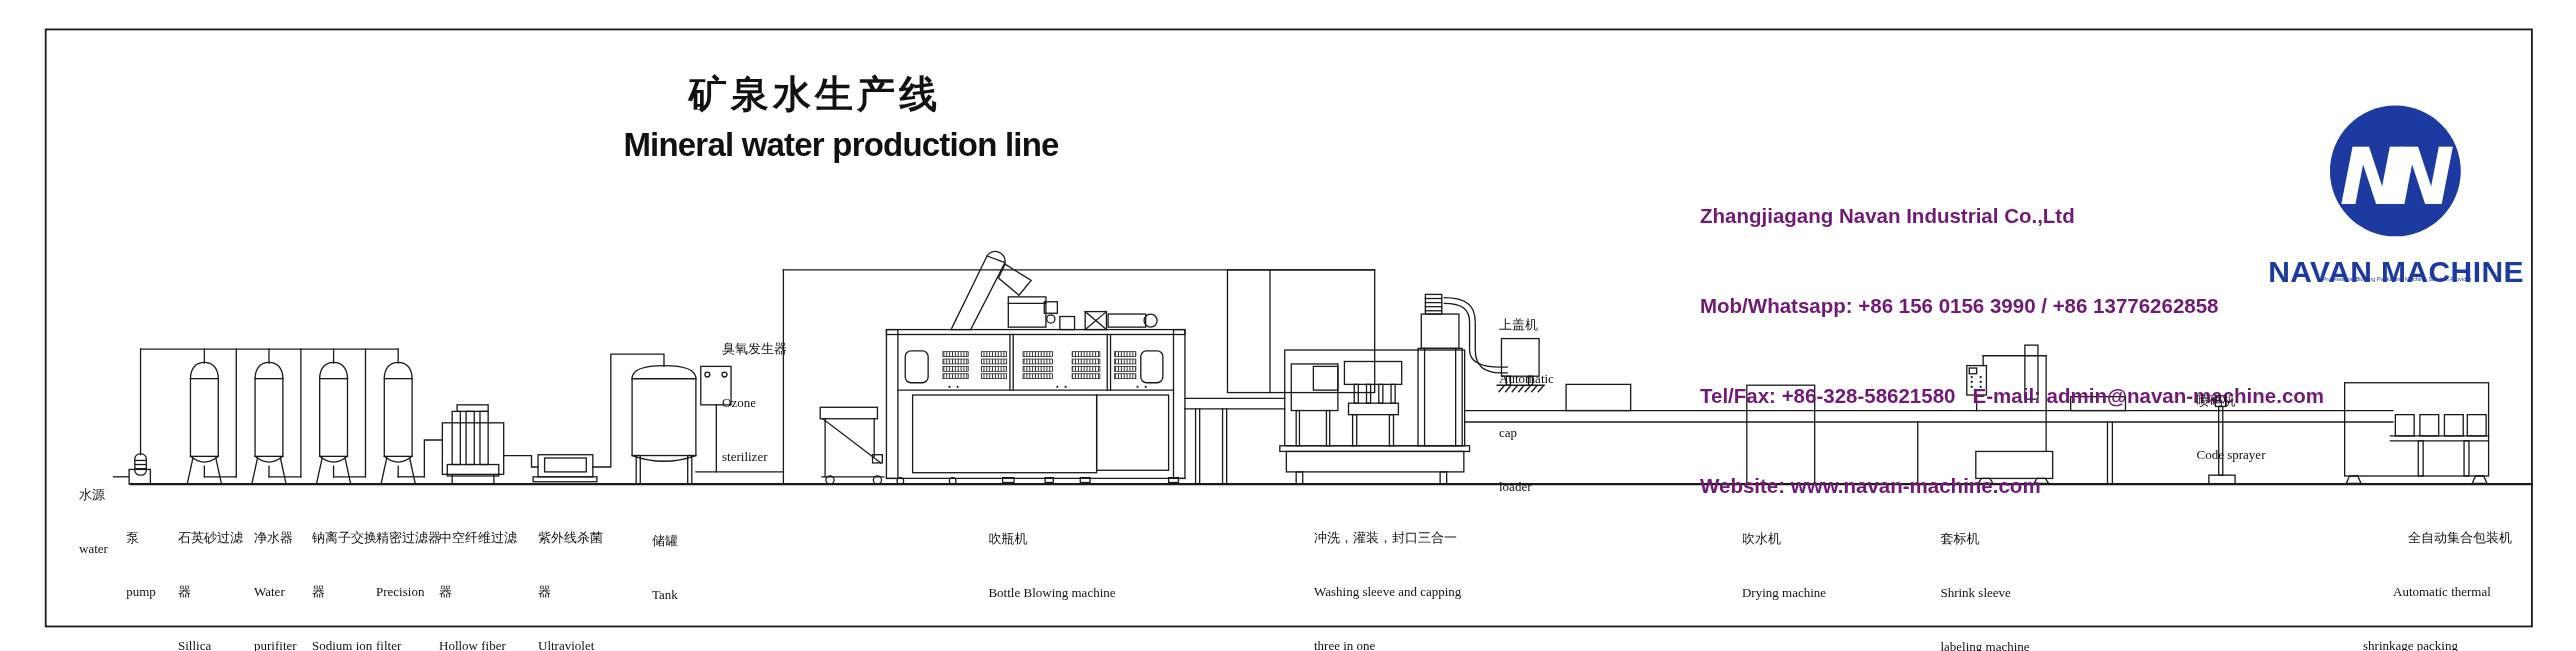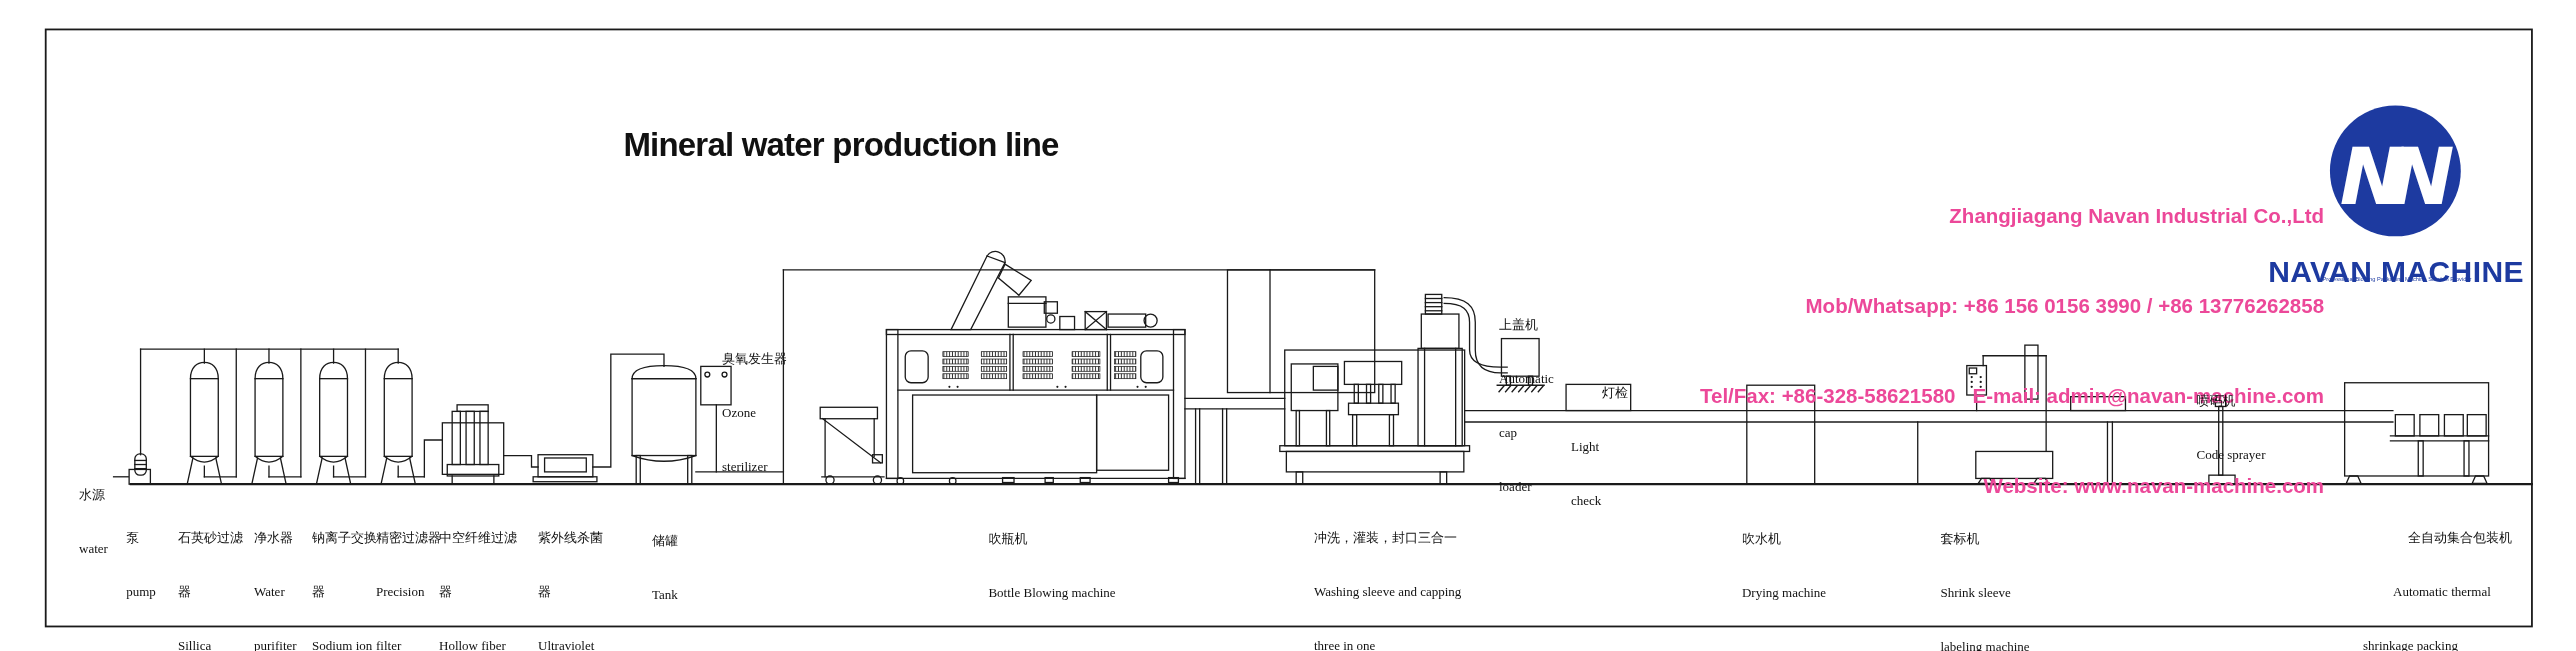--- a/index.html
+++ b/index.html
@@ -8,21 +8,21 @@
   #lineart{position:absolute;left:0;top:0;width:2576px;height:651px;}
   .lbl{position:absolute;font-size:13px;line-height:18px;white-space:pre;color:#111;}
   .lbl.center{transform:translateX(-50%);text-align:left;} .in37{padding-left:30px;} .in38{padding-left:31px;} .in55{padding-left:45px;}
   .title-zh{position:absolute;left:815px;top:69px;transform:translateX(-50%);
             font-size:38px;font-weight:bold;letter-spacing:4.1px;white-space:pre;}
   .title-en{position:absolute;left:841px;top:126px;transform:translateX(-50%);
             font-family:Liberation Sans, sans-serif;
             font-size:33px;font-weight:bold;letter-spacing:-0.8px;white-space:pre;}
   .contact{position:absolute;left:1700px;top:141px;
            font-family:"Liberation Sans","DejaVu Sans",sans-serif;
-           font-weight:bold;font-size:20.5px;line-height:30px;color:#ec4899;white-space:pre;text-align:right;}
+           font-weight:bold;font-size:20.5px;line-height:30px;color:#701a75;white-space:pre;}
   .logo-name{position:absolute;left:2396px;top:255px;transform:translateX(-50%);
              font-family:"Liberation Sans","DejaVu Sans",sans-serif;
              font-weight:bold;font-size:30px;letter-spacing:0.4px;color:#1d3aa0;white-space:pre;}
   .logo-tagline{position:absolute;left:2397px;top:276px;transform:translateX(-50%);
              font-family:"Liberation Sans","DejaVu Sans",sans-serif;
              font-size:5.7px;color:#1d3aa0;white-space:pre;}
 </style>
 </head>
 <body>
 
@@ -336,20 +336,21 @@
       </g>
     </g>
 
     <g>
       <circle cx="2928" cy="209" r="80" fill="#1d3aa0"></circle>
       <text x="2860" y="249" font-family="DejaVu Sans, Liberation Sans, sans-serif" font-size="96" font-weight="bold" font-style="italic" fill="#ffffff">N</text>
       <text x="2920" y="249" font-family="DejaVu Sans, Liberation Sans, sans-serif" font-size="96" font-weight="bold" font-style="italic" fill="#ffffff">N</text>
     </g>
   </svg>
 
+  <div class="title-zh">矿泉水生产线</div>
   <div class="title-en">Mineral water production line</div>
 
   <div class="contact">
     <div>Zhangjiagang Navan Industrial Co.,Ltd</div>
     <div>Mob/Whatsapp: +86 156 0156 3990 / +86 13776262858</div>
     <div>Tel/Fax: +86-328-58621580   E-mail: admin@navan-machine.com</div>
     <div>Website: www.navan-machine.com</div>
   </div>
 
   <div class="logo-name">NAVAN MACHINE</div>
@@ -405,21 +406,21 @@
     <div>Ultraviolet</div>
     
     
   </div>
 
   <div class="lbl" style="left:652px;top:496px">
     <div>储罐</div>
     <div>Tank</div>
   </div>
 
-  <div class="lbl" style="left:722px;top:314px">
+  <div class="lbl" style="left:722px;top:304px">
     <div>臭氧发生器</div>
     <div>Ozone</div>
     <div>sterilizer</div>
   </div>
 
   <div class="lbl center" style="left:1052px;top:494px">
     <div>吹瓶机</div>
     <div>Bottle Blowing machine</div>
   </div>
 
@@ -429,25 +430,20 @@
     <div>three in one</div>
   </div>
 
   <div class="lbl" style="left:1499px;top:280px">
     <div>上盖机</div>
     <div>Automatic</div>
     <div>cap</div>
     <div>loader</div>
   </div>
 
-  <div class="lbl" style="left:1571px;top:348px">
-    <div class="in38">灯检</div>
-    <div>Light</div>
-    <div>check</div>
-  </div>
 
   <div class="lbl center" style="left:1784px;top:494px">
     <div>吹水机</div>
     <div>Drying machine</div>
   </div>
 
   <div class="lbl center" style="left:1985px;top:494px">
     <div>套标机</div>
     <div>Shrink sleeve</div>
     <div>labeling machine</div>

